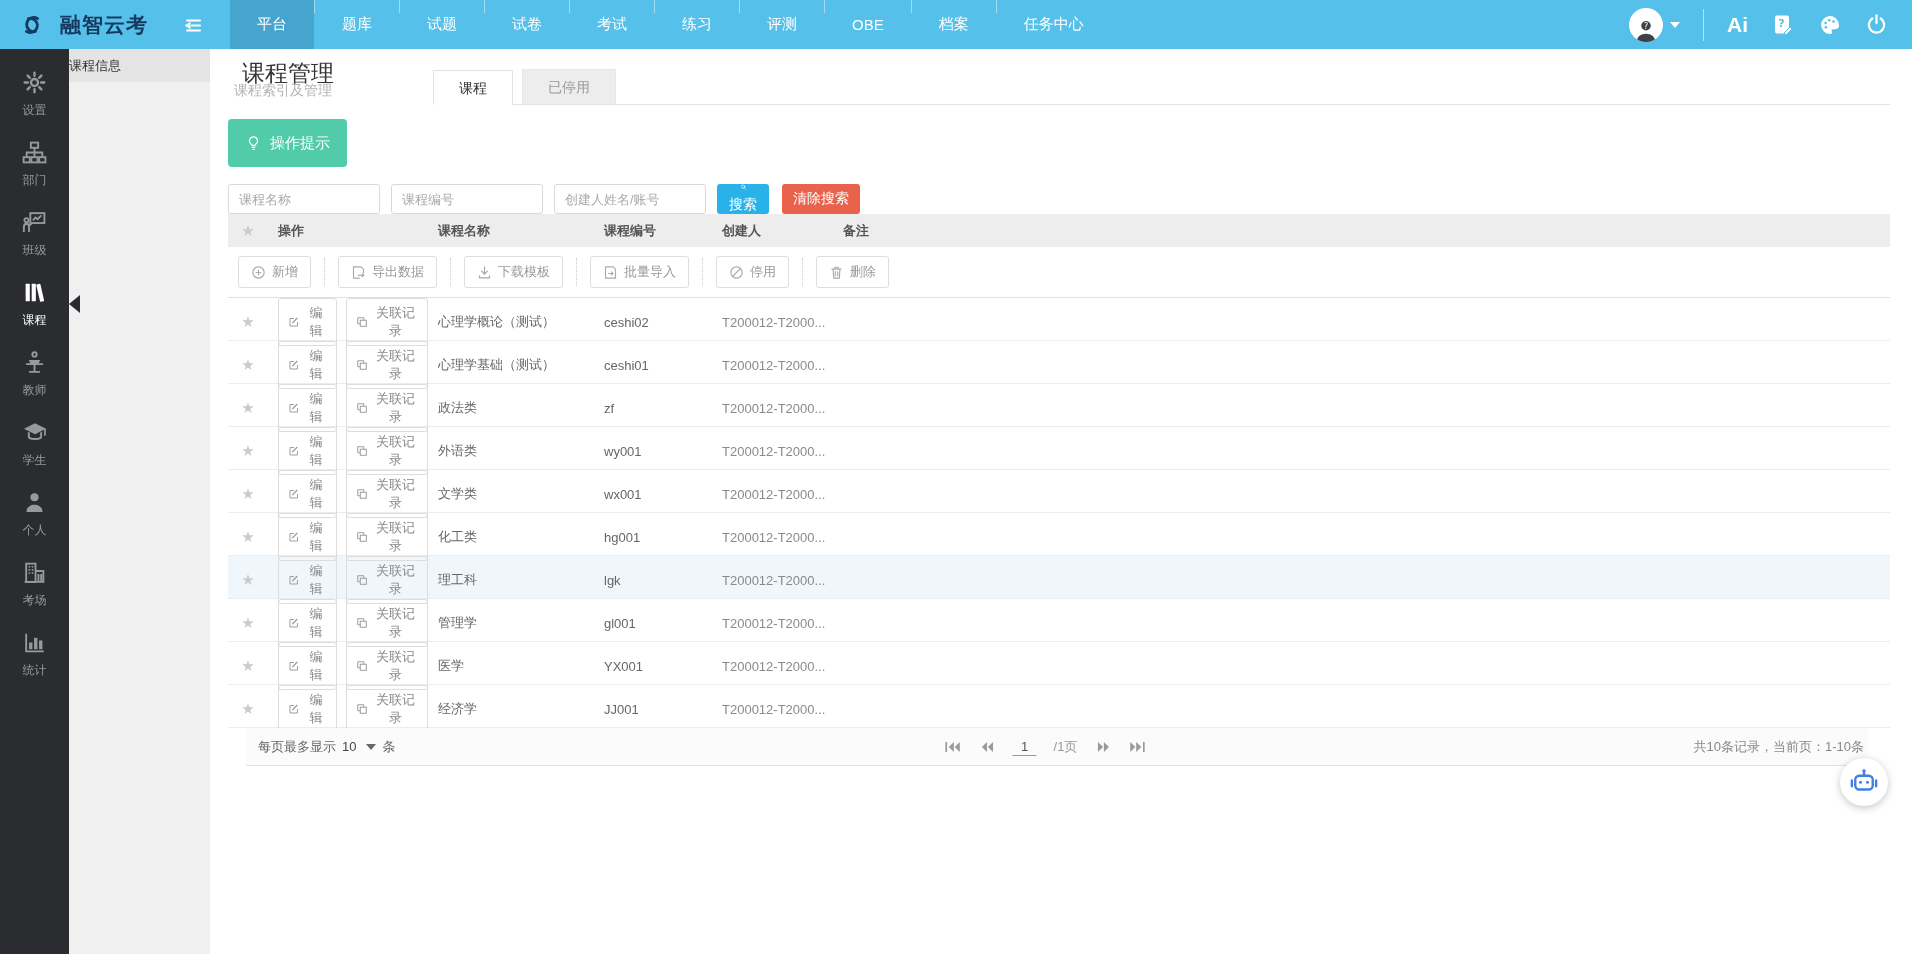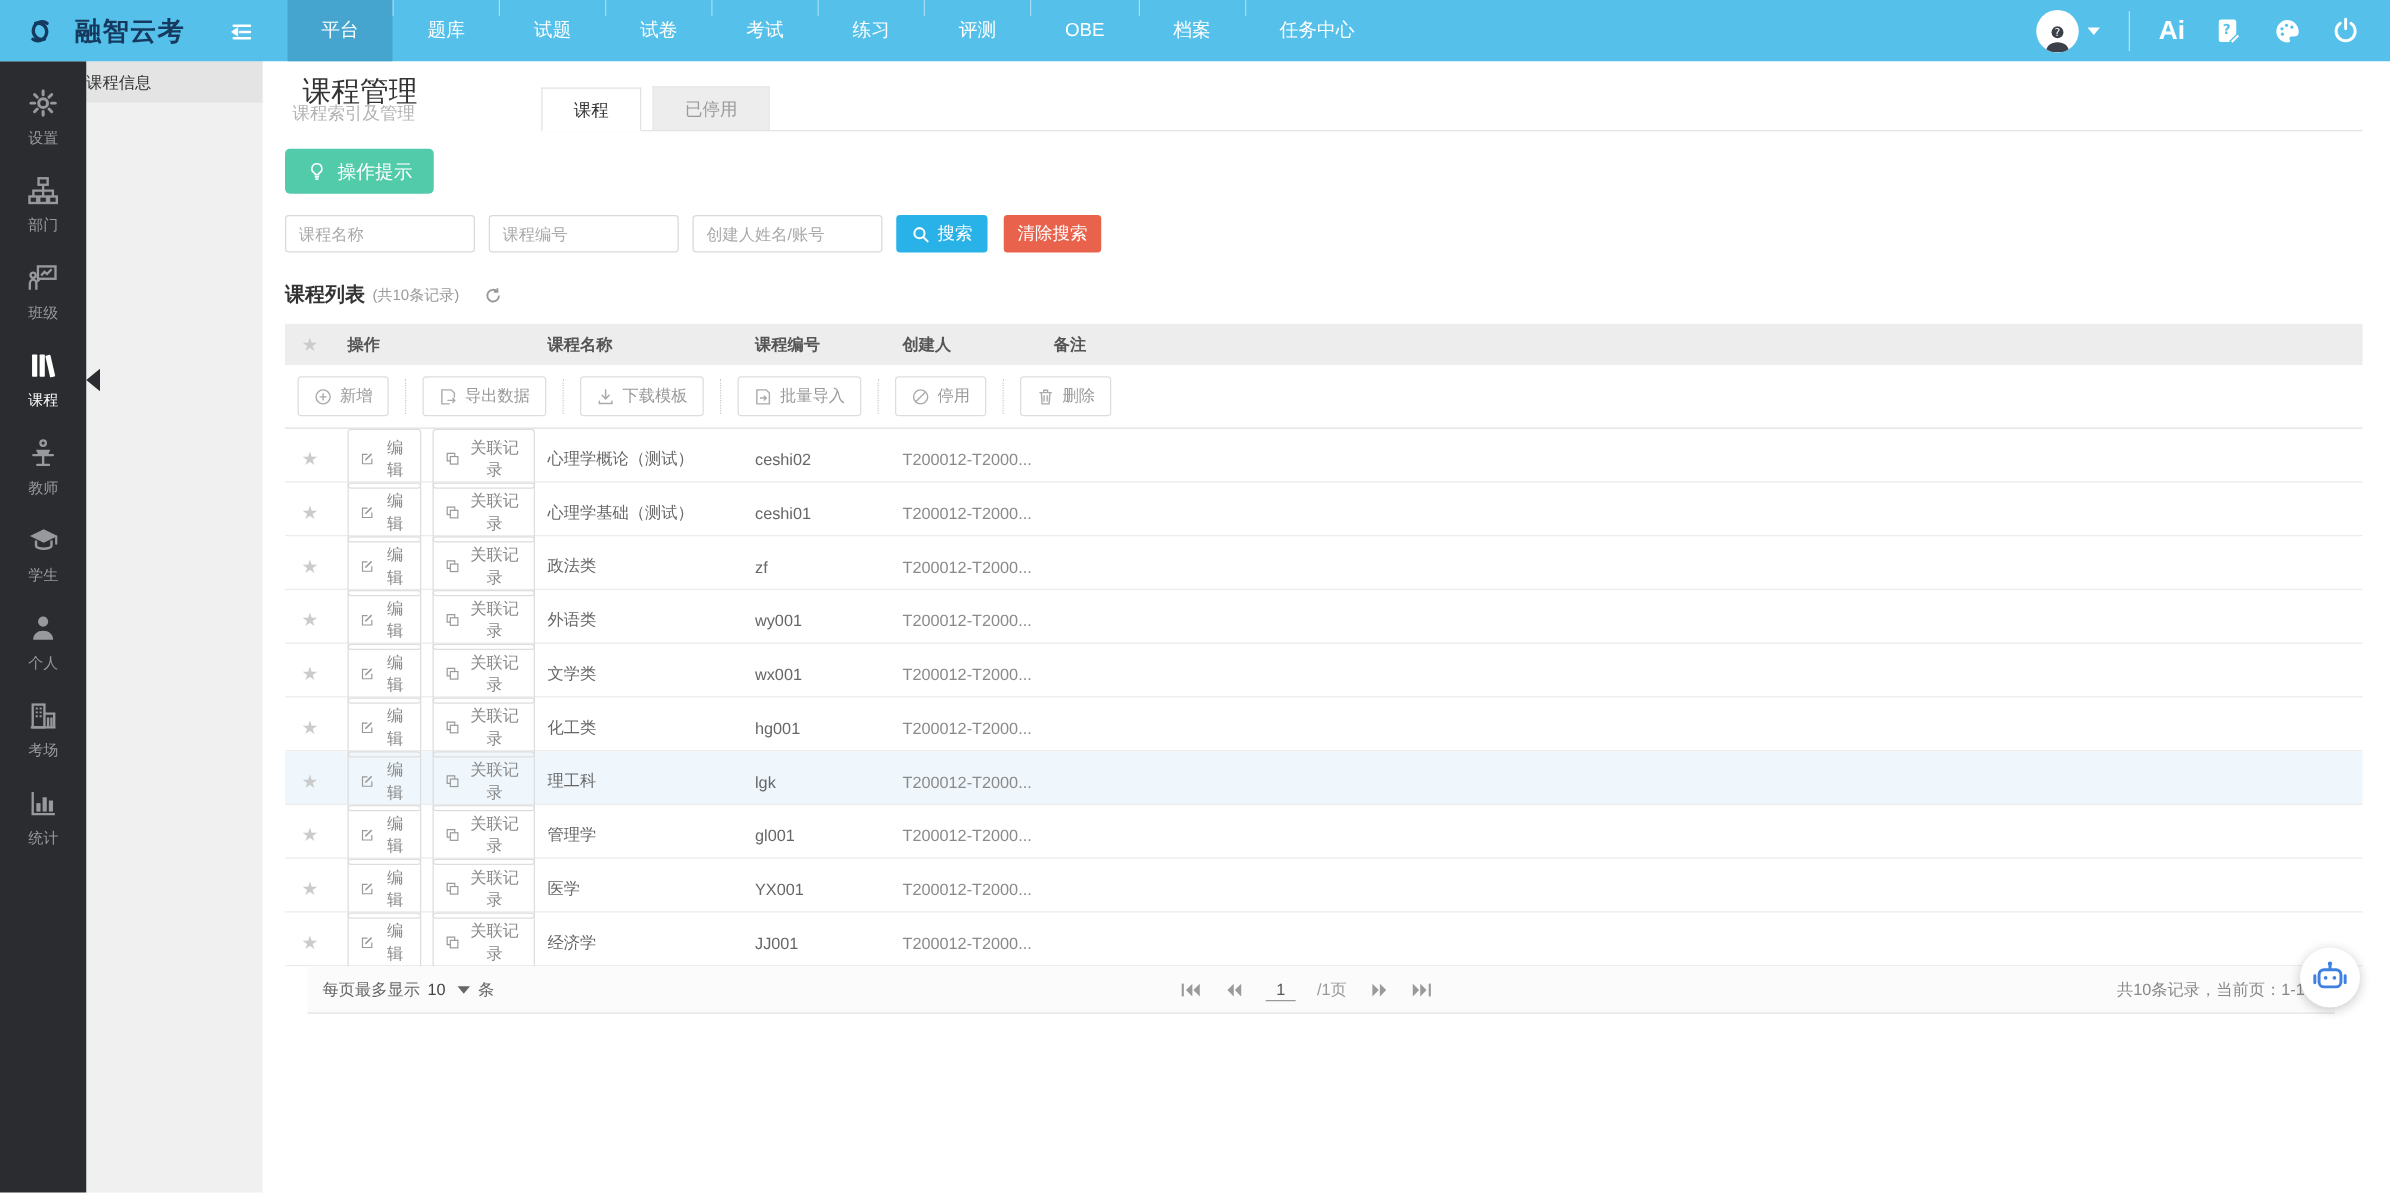--- a/index.html
+++ b/index.html
@@ -51,30 +51,30 @@
   .page-subtitle { position:absolute; left:24px; top:33px; font-size:14px; color:#b3b3b3; }
   .tabs-strip { position:absolute; left:223px; right:22px; top:21px; height:35px;
     border-bottom:1px solid #e2e2e2; display:flex; align-items:flex-end; }
   .tab { height:35px; line-height:34px; padding:0 25px; font-size:14px; cursor:pointer; }
   .tab.active { background:#fff; border:1px solid #e2e2e2; border-bottom:1px solid #fff;
     color:#333; margin-bottom:-1px; }
   .tab.inactive { background:#ededed; border:1px solid #e7e7e7; border-bottom:none;
     color:#999; margin-left:9px; }
 
   .tip-btn { display:inline-flex; align-items:center; gap:8px; margin:14px 0 0 18px;
-    height:36px; padding:0 17px; background:#52cbaa; border:none; border-radius:4px;
+    height:48px; padding:0 17px; background:#52cbaa; border:none; border-radius:4px;
     color:#fff; font-size:15px; cursor:pointer; }
 
   .search-row { display:flex; align-items:center; gap:11px; margin:17px 0 0 18px; }
   .search-input { width:152px; height:30px; border:1px solid #d9d9d9; border-radius:3px;
     padding:0 10px; font-size:13px; color:#333; outline:none;
     font-family:"Liberation Sans","DejaVu Sans",sans-serif; }
   .search-input::placeholder { color:#a9a9a9; }
   .btn-search { display:inline-flex; align-items:center; gap:6px; height:30px; padding:0 12px;
-    background:#29b2e8; color:#fff; border:none; border-radius:3px; font-size:14px; cursor:pointer; }
+    background:#29b2e8; color:#fff; border:none; border-radius:3px; font-size:14px; cursor:pointer;flex-direction:column; }
   .btn-clear { height:30px; padding:0 11px; background:#e8624c; color:#fff; border:none;
     border-radius:3px; font-size:14px; cursor:pointer; margin-left:2px; }
 
   .list-head { display:flex; align-items:center; margin:24px 0 12px 18px; }
   .list-title { font-size:16px; font-weight:bold; color:#333; }
   .list-count { font-size:12px; color:#9b9b9b; margin-left:6px; }
   .refresh { color:#999; margin-left:20px; cursor:pointer; display:flex; }
 
   .table { margin:0 22px 0 18px; }
   .thead, .trow { display:grid; grid-template-columns:40px 160px 166px 118px 121px 1fr; align-items:center; }
@@ -300,30 +300,20 @@
     <button class="btn-search">
       <svg width="15" height="15" viewBox="0 0 24 24" fill="none" stroke="#fff" stroke-width="2.6" stroke-linecap="round">
         <circle cx="10.5" cy="10.5" r="6.5"></circle>
           <path d="M15.5 15.5L21 21"></path>
       </svg>
       <span>搜索</span>
     </button>
     <button class="btn-clear">清除搜索</button>
   </div>
 
-  <div class="list-head">
-    <span class="list-title">课程列表</span>
-    <span class="list-count">(共10条记录)</span>
-    <span class="refresh">
-      <svg width="15" height="15" viewBox="0 0 24 24" fill="none" stroke="currentColor" stroke-width="2.4">
-        <path d="M19.5 12a7.5 7.5 0 1 1-2.2-5.3"></path>
-        <path d="M17.5 2.5v4.5H13" fill="none"></path>
-      </svg>
-    </span>
-  </div>
 
   <div class="table">
     <div class="thead">
       <div class="c-star">★</div>
       <div>操作</div>
       <div>课程名称</div>
       <div>课程编号</div>
       <div>创建人</div>
       <div>备注</div>
     </div>

